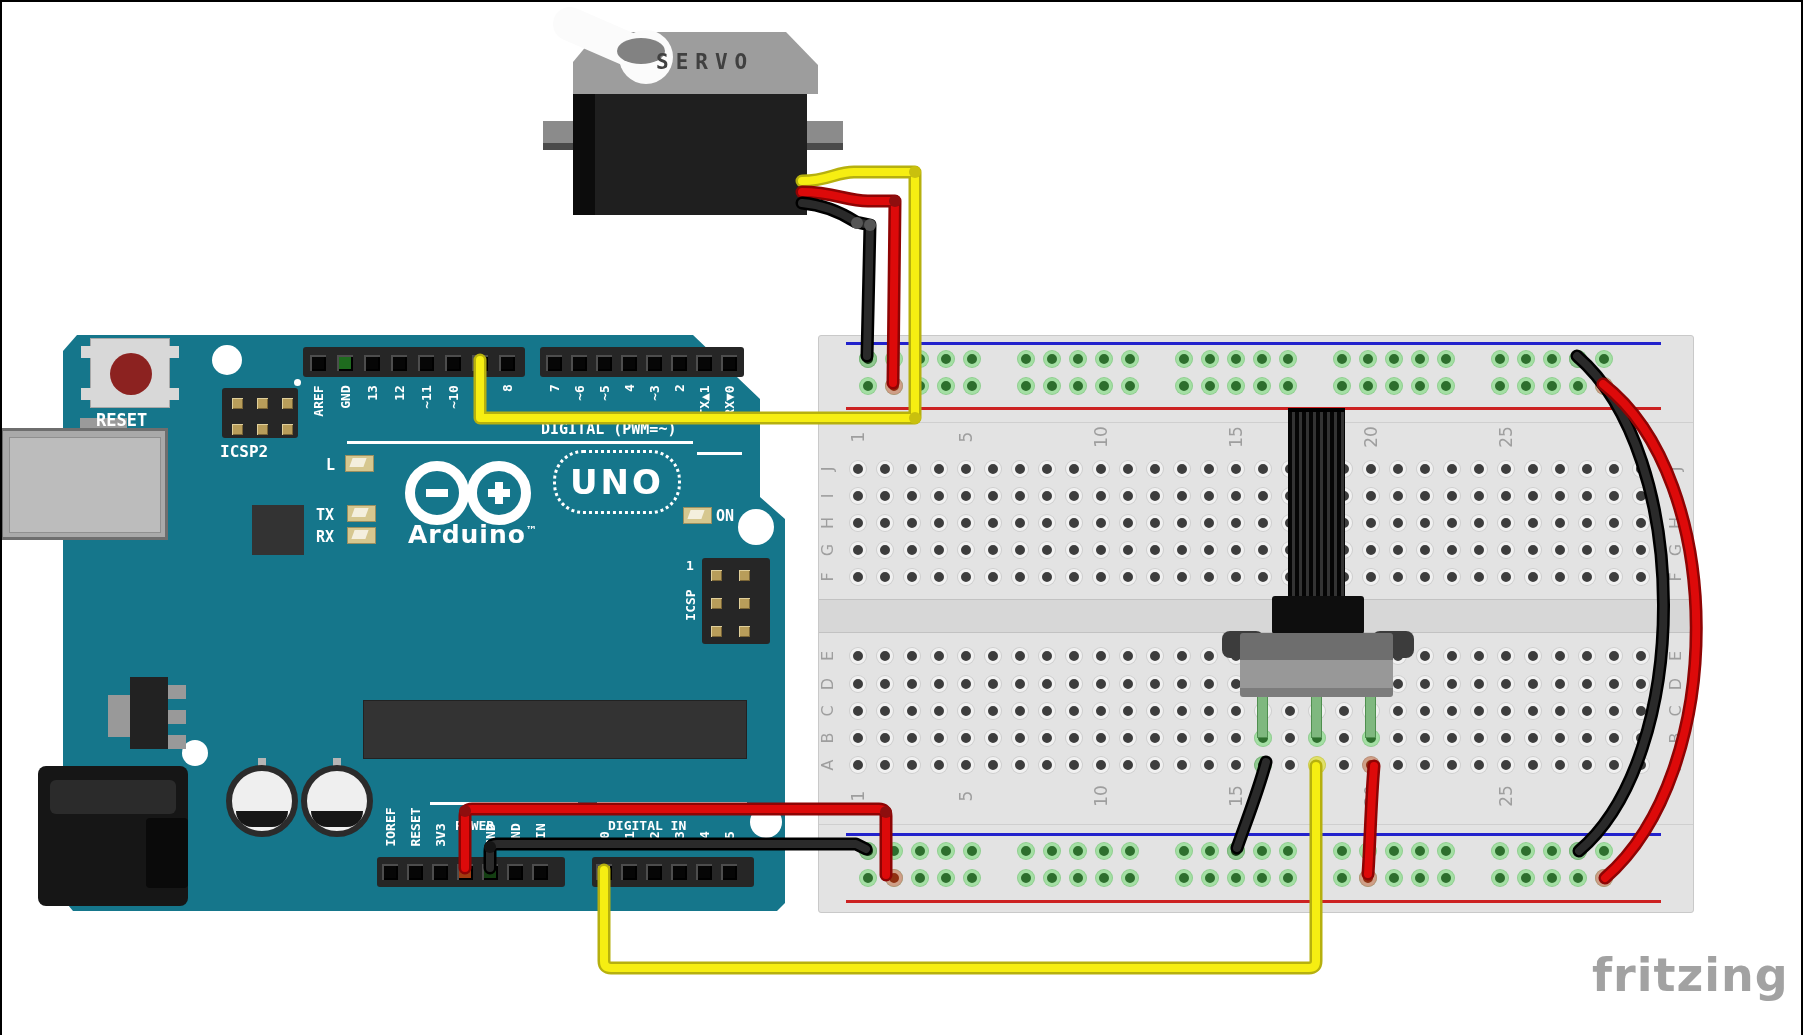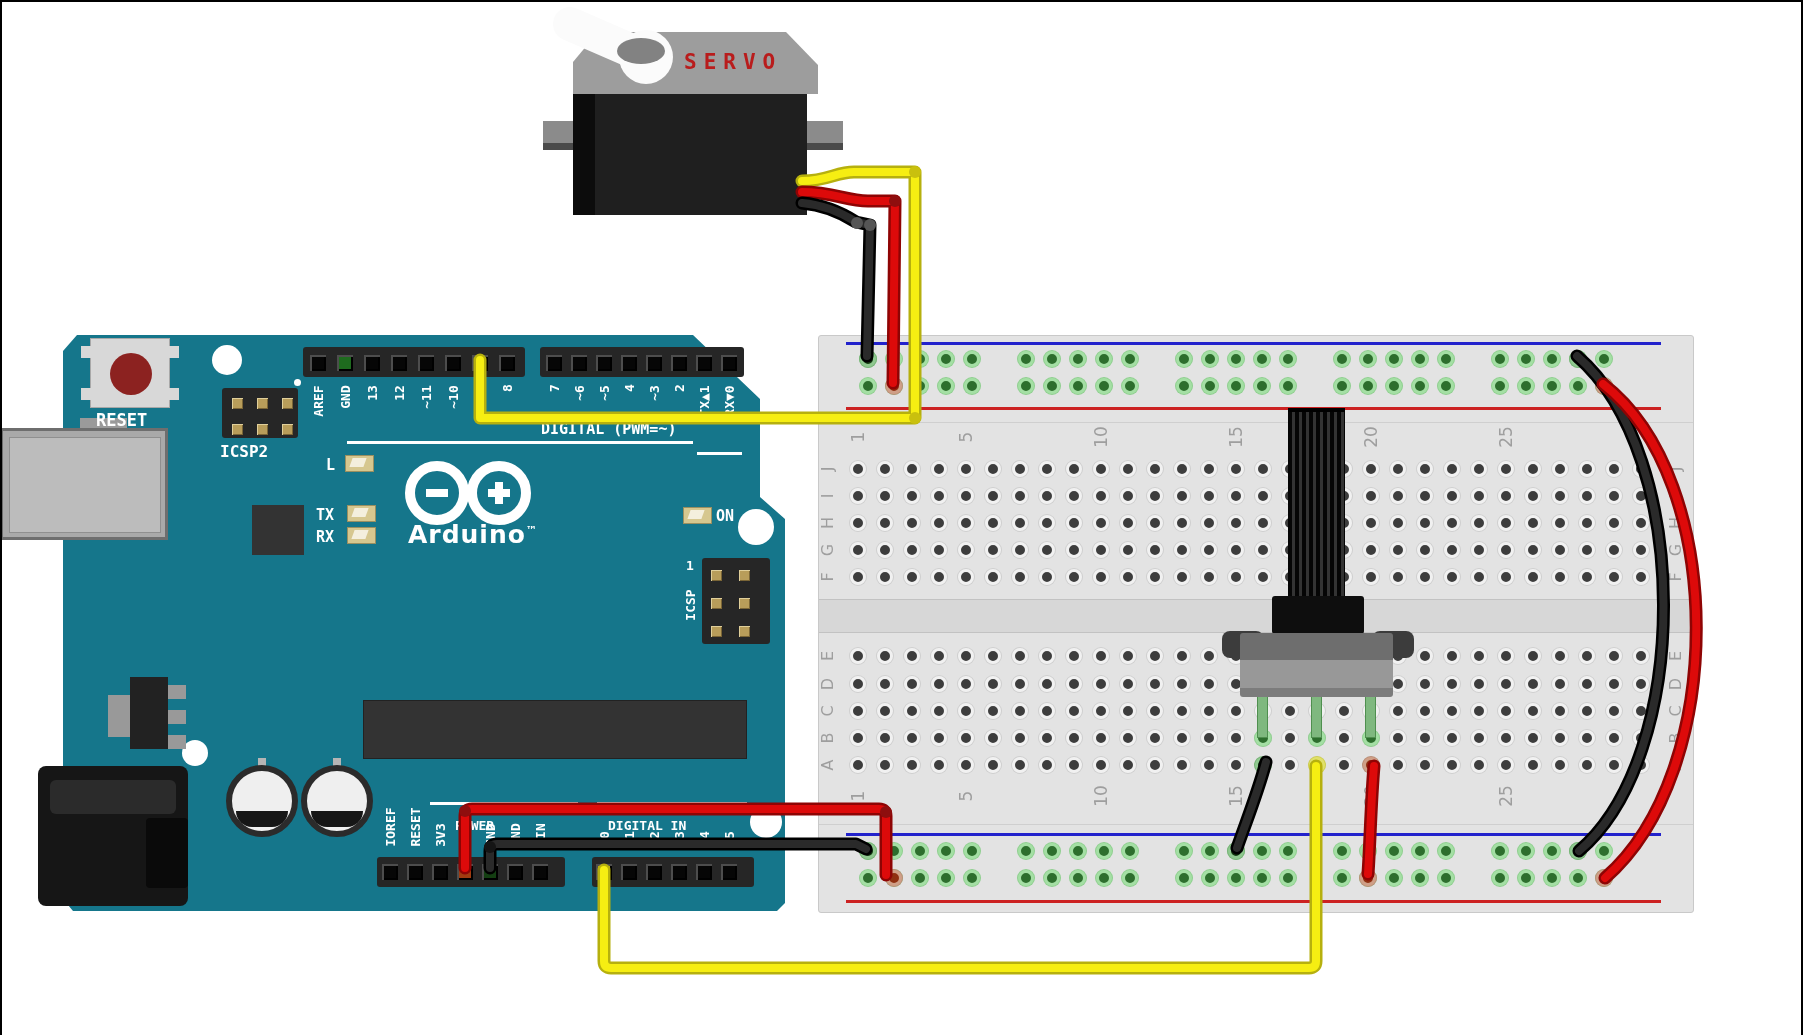--- a/index.html
+++ b/index.html
@@ -593,39 +593,42 @@
   <svg class="abs" style="left:400px;top:455px;z-index:4;" width="140" height="80" viewBox="0 0 140 80">
     <circle cx="37" cy="38" r="27" fill="none" stroke="#fff" stroke-width="10"></circle>
     <circle cx="99" cy="38" r="27" fill="none" stroke="#fff" stroke-width="10"></circle>
     <rect x="26" y="34" width="22" height="8" fill="#fff"></rect>
     <rect x="88" y="34" width="22" height="8" fill="#fff"></rect>
     <rect x="95" y="27" width="8" height="22" fill="#fff"></rect>
   </svg>
   <div class="abs" style="left:408px;top:520px;color:#fff;font:bold 25px 'DejaVu Sans',sans-serif;letter-spacing:1px;z-index:4;">
     <span>Arduino</span><sup style="font-size:11px;">™</sup>
   </div>
+  <div class="abs" style="left:553px;top:450px;width:122px;height:58px;border:3px dotted #fff;border-radius:30px;z-index:4;display:flex;align-items:center;justify-content:center;">
+    <span style="color:#fff;font:bold 34px 'DejaVu Sans',sans-serif;letter-spacing:3px;">UNO</span>
+  </div>
 
   <div class="hdr" style="left:303px;top:347px;width:222px;height:30px;"></div>
   <div class="hdr" style="left:540px;top:347px;width:204px;height:30px;"></div>
   <div class="hdr" style="left:377px;top:857px;width:188px;height:30px;"></div>
   <div class="hdr" style="left:592px;top:857px;width:162px;height:30px;"></div>
 
   <div class="servo-part" style="left:543px;top:121px;width:38px;height:22px;background:#8b8b8b;border-bottom:7px solid #4a4a4a;"></div>
   <div class="servo-part" style="left:805px;top:121px;width:38px;height:22px;background:#8b8b8b;border-bottom:7px solid #4a4a4a;"></div>
   <div class="servo-part" style="left:573px;top:88px;width:234px;height:127px;background:#1f1f1f;">
     <div class="abs" style="left:0;top:0;width:22px;height:127px;background:#0c0c0c;"></div>
   </div>
   <div class="servo-part" style="left:573px;top:30px;width:245px;height:64px;background:#9d9d9d;
        clip-path:polygon(25px 2px,213px 2px,245px 35px,245px 64px,0px 64px,0px 32px);"></div>
   <svg class="servo-part" style="left:530px;top:0;z-index:9;" width="200" height="110" viewBox="0 0 200 110">
     <line x1="40" y1="24" x2="116" y2="57" stroke="#fbfbfb" stroke-width="34" stroke-linecap="round"></line>
     <circle cx="116" cy="57" r="27" fill="#fbfbfb"></circle>
     <ellipse cx="111" cy="51" rx="24" ry="13" fill="#828282"></ellipse>
   </svg>
-  <div class="servo-part" style="left:684px;top:50px;color:#b91c1c;font:bold 21px 'DejaVu Sans Mono',monospace;letter-spacing:7px;z-index:9;">SERVO</div>
+  <div class="servo-part" style="left:656px;top:50px;color:#404040;font:bold 21px 'DejaVu Sans Mono',monospace;letter-spacing:7px;z-index:9;">SERVO</div>
 
   <div class="pot" style="left:1257px;top:696px;width:9px;height:40px;background:#7fb87f;border:1px solid #4f8f4f;"></div>
   <div class="pot" style="left:1311px;top:696px;width:9px;height:40px;background:#7fb87f;border:1px solid #4f8f4f;"></div>
   <div class="pot" style="left:1365px;top:696px;width:9px;height:40px;background:#7fb87f;border:1px solid #4f8f4f;"></div>
   <div class="pot" style="left:1288px;top:408px;width:57px;height:192px;
        background:repeating-linear-gradient(90deg,#050505 0 4px,#333 4px 7px);border-top:4px solid #000;"></div>
   <div class="pot" style="left:1272px;top:596px;width:92px;height:38px;background:#0e0e0e;border-radius:3px;"></div>
   <div class="pot" style="left:1222px;top:631px;width:42px;height:27px;background:#3c3c3c;border-radius:8px;"></div>
   <div class="pot" style="left:1372px;top:631px;width:42px;height:27px;background:#3c3c3c;border-radius:8px;"></div>
   <div class="pot" style="left:1240px;top:633px;width:153px;height:64px;border-radius:3px;
@@ -665,20 +668,21 @@
     <circle cx="915" cy="172" r="6" fill="#c9c00e"></circle>
     <circle cx="915" cy="418" r="6" fill="#c9c00e"></circle>
     <circle cx="895" cy="201" r="6" fill="#8e0e0e"></circle>
     <circle cx="857" cy="223" r="6" fill="#555"></circle>
     <circle cx="870" cy="225" r="6" fill="#555"></circle>
     <circle cx="465" cy="811" r="6" fill="#8e0e0e"></circle>
     <circle cx="886" cy="812" r="6" fill="#8e0e0e"></circle>
     <circle cx="490" cy="847" r="6" fill="#151515"></circle>
   </svg>
 
+  <div id="watermark">fritzing</div>
 
   <div class="frame" style="left:0;top:0;width:1803px;height:2px;"></div>
   <div class="frame" style="left:0;top:0;width:2px;height:1035px;"></div>
   <div class="frame" style="left:1801px;top:0;width:2px;height:1035px;"></div>
 <div class="abs" style="left: 0px; top: 0px; width: 1803px; height: 1035px; z-index: 6; pointer-events: none;">
       <div class="pin" style="left: 310px; top: 355px;"></div>
       <div class="vlabel" style="left: 318px; top: 401.2px;">AREF</div>
       <div class="pin pin-green" style="left: 337px; top: 355px;"></div>
       <div class="vlabel" style="left: 345px; top: 396.9px;">GND</div>
       <div class="pin" style="left: 364px; top: 355px;"></div>

